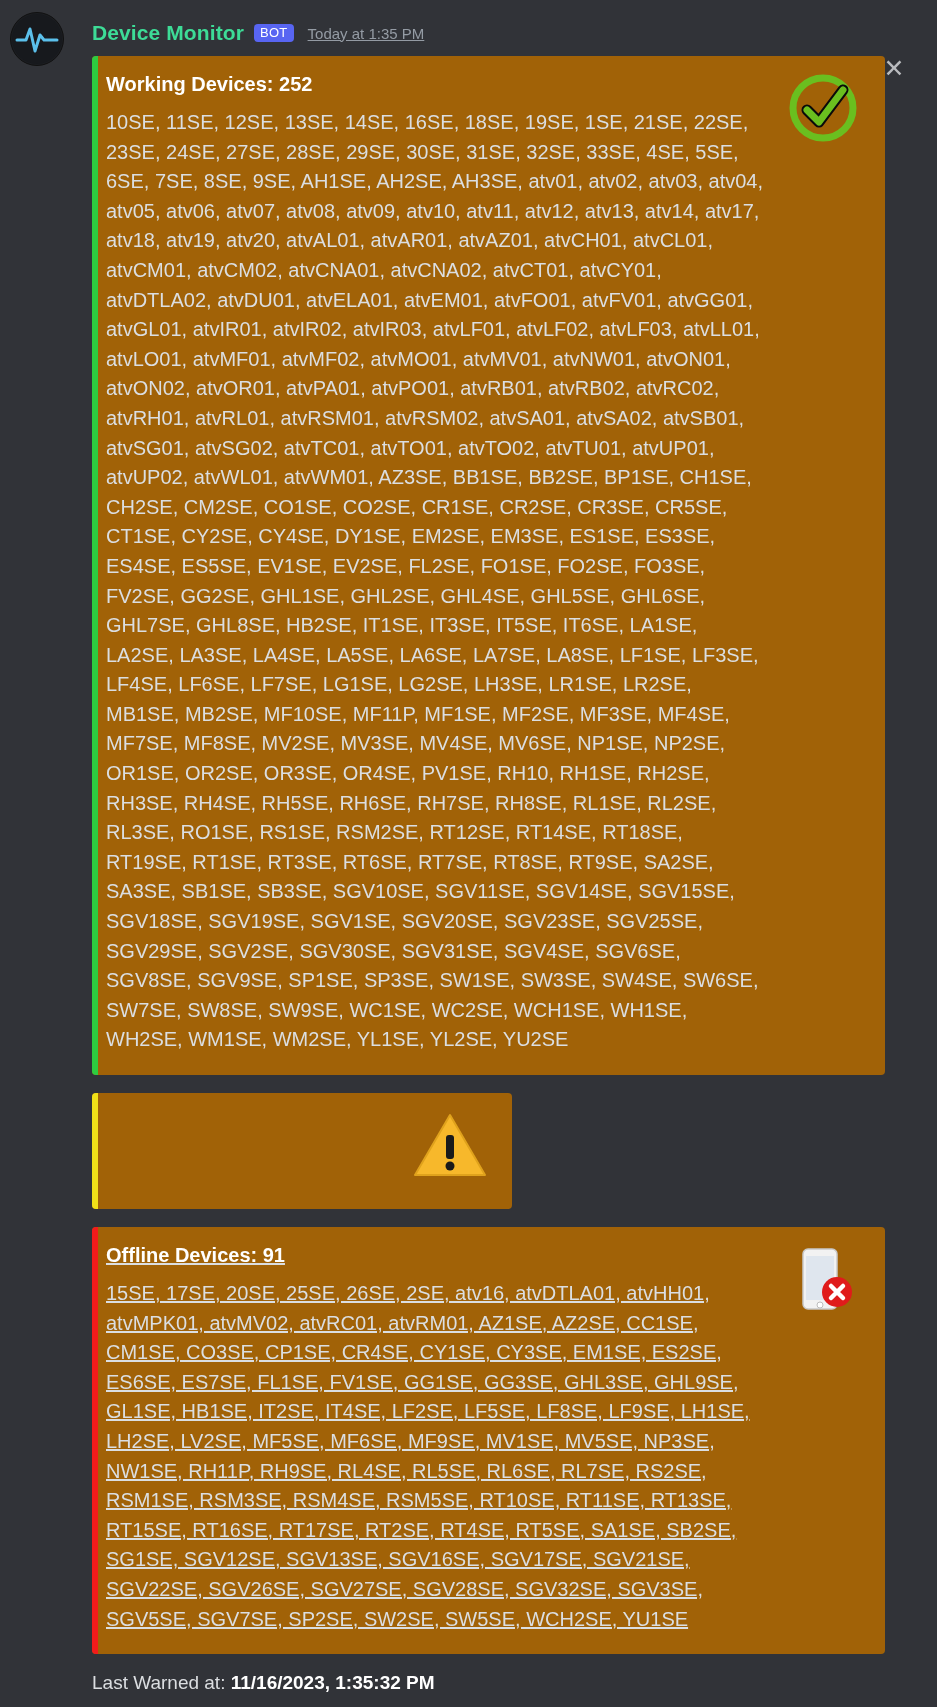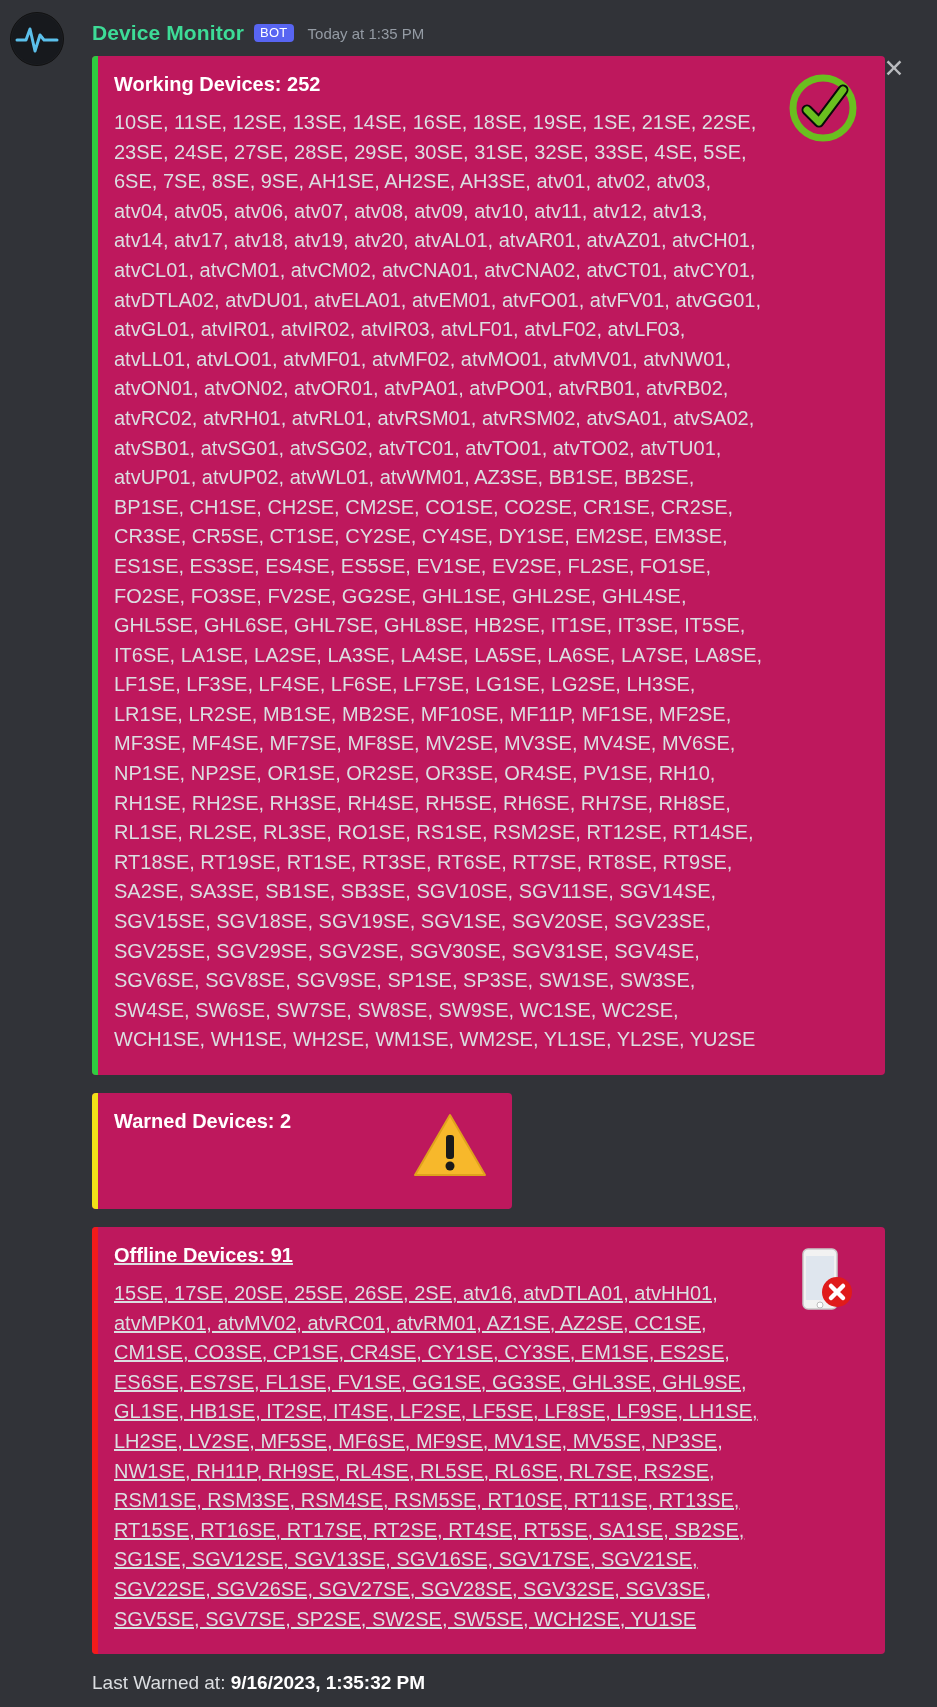--- a/index.html
+++ b/index.html
@@ -56,20 +56,21 @@
     font-weight: normal;
     border-radius: 4px;
     padding: 2px 6px 3px 6px;
     line-height: 1;
     letter-spacing: 0.3px;
   }
   .timestamp {
     color: #949ba4;
     font-size: 15px;
     margin-left: 4px;
+    text-decoration: underline;
   }
   .close-btn {
     position: absolute;
     right: 30px;
     top: 55px;
     width: 26px;
     height: 26px;
     color: #b9bbbe;
     font-size: 25px;
     line-height: 26px;
@@ -78,24 +79,24 @@
     font-family: "Liberation Sans", sans-serif;
     font-weight: 300;
   }
   .embeds {
     padding-left: 70px;
     padding-right: 20px;
     margin-top: 8px;
   }
   .embed {
     position: relative;
-    background: #be185d;
+    background: #a16207;
     border-radius: 4px;
     margin-bottom: 18px;
-    padding: 16px 22px 20px 22px;
+    padding: 16px 22px 20px 14px;
     box-sizing: border-box;
   }
   .embed-bar {
     position: absolute;
     left: 0;
     top: 0;
     bottom: 0;
     width: 6px;
     border-radius: 4px 0 0 4px;
   }
@@ -178,21 +179,20 @@
             <path d="M20 38 L32 50 L56 18" fill="none" stroke="#6abf1f" stroke-width="7" stroke-linecap="round" stroke-linejoin="round"></path>
           </svg>
         </div>
       </div>
     </div>
 
     <div class="embed" id="embed-warned">
       <div class="embed-bar bar-yellow"></div>
       <div class="embed-inner">
         <div class="embed-text">
-          <div class="embed-title">Warned Devices: 2</div>
         </div>
         <div class="embed-thumb">
           <svg width="76" height="72" viewBox="0 0 76 72">
             <path d="M38 6 L73 66 L3 66 Z" fill="#f7b82b" stroke="#e0a21c" stroke-width="2" stroke-linejoin="round"></path>
             <rect x="34" y="26" width="8" height="24" rx="3" fill="#1a1a1a"></rect>
             <circle cx="38" cy="57" r="4.5" fill="#1a1a1a"></circle>
           </svg>
         </div>
       </div>
     </div>
@@ -212,16 +212,16 @@
             <circle cx="50" cy="49" r="15" fill="#e01b1b"></circle>
             <path d="M44 43 L56 55 M56 43 L44 55" stroke="#ffffff" stroke-width="4.5" stroke-linecap="round"></path>
           </svg>
         </div>
       </div>
     </div>
 
   </div>
 
   <div class="footer">
-    <span>Last Warned at: </span><b>9/16/2023, 1:35:32 PM</b>
+    <span>Last Warned at: </span><b>11/16/2023, 1:35:32 PM</b>
   </div>
 
 </div>
 
 </body></html>

